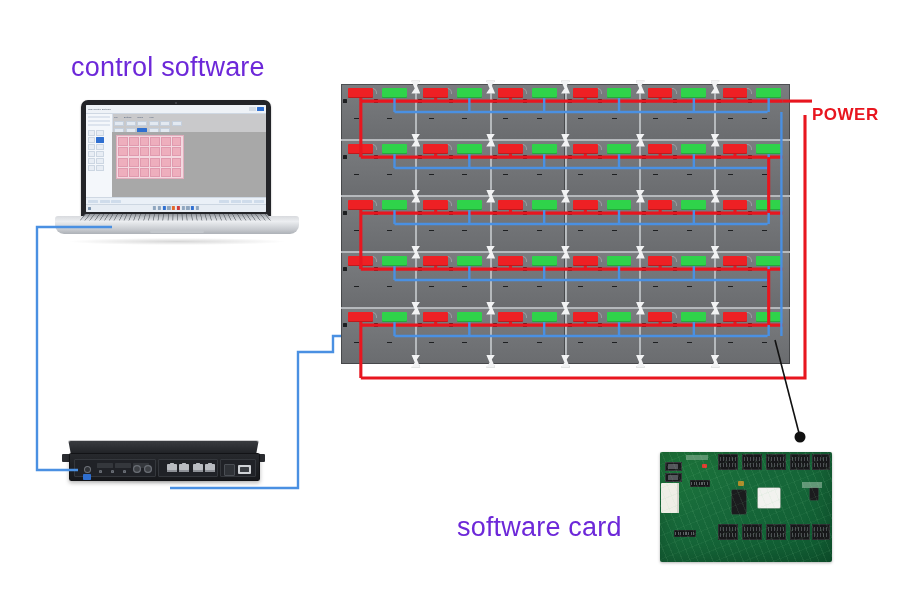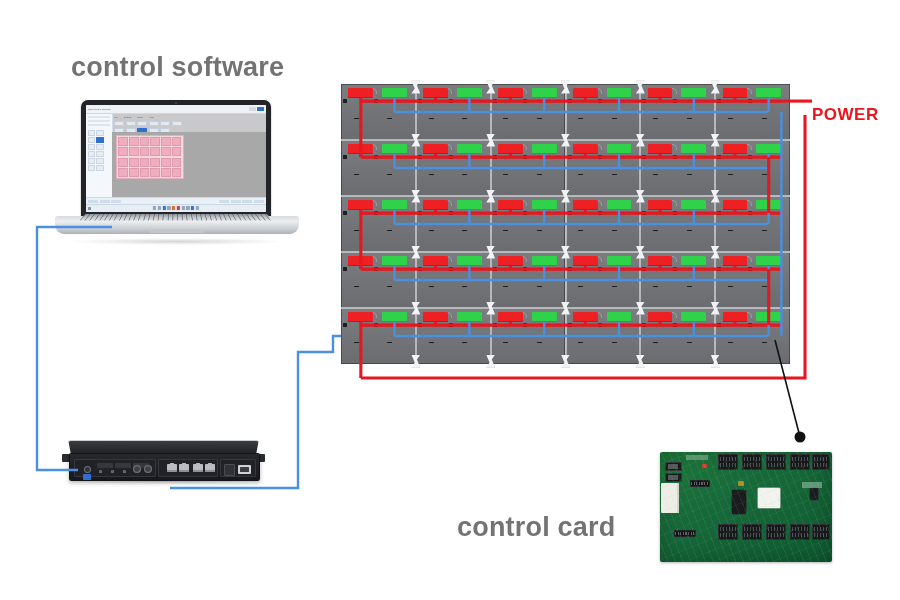--- a/index.html
+++ b/index.html
@@ -8,22 +8,22 @@
     background:#ffffff;
     font-family:"Liberation Sans", sans-serif;
     overflow:hidden;
     position:relative;
   }
   #stage{position:absolute;left:0;top:0;width:900px;height:600px;}
 
   
   .label{
     position:absolute;
-    color:#737373;
-    font-weight:700;
+    color:#6d28d9;
+    font-weight:400;
     letter-spacing:.2px;
     white-space:nowrap;
   }
   #label-control-software{left:71px;top:52px;font-size:27px;}
   #label-video-controller{left:78px;top:512px;font-size:27px;}
   #label-receiver-card{left:457px;top:512px;font-size:27px;}
   #label-power{left:812px;top:105px;font-size:17px;font-weight:bold;color:#e8161f;letter-spacing:.5px;}
 
   
   #laptop{position:absolute;left:52px;top:100px;width:250px;height:152px;}
@@ -191,21 +191,21 @@
   .silk{position:absolute;background:rgba(225,235,225,.55);}
 </style>
 </head>
 <body>
 
 <div id="stage">
 
   <div class="label" id="label-control-software">control software</div>
 
 
-  <div class="label" id="label-receiver-card">control card</div>
+  <div class="label" id="label-receiver-card">software card</div>
 
   <div class="label" id="label-power">POWER</div>
 
   <div id="laptop">
     <div class="shadow"></div>
     <div class="lid">
       <div class="cam"></div>
       <div class="screen">
 
         <div class="app-titlebar">

